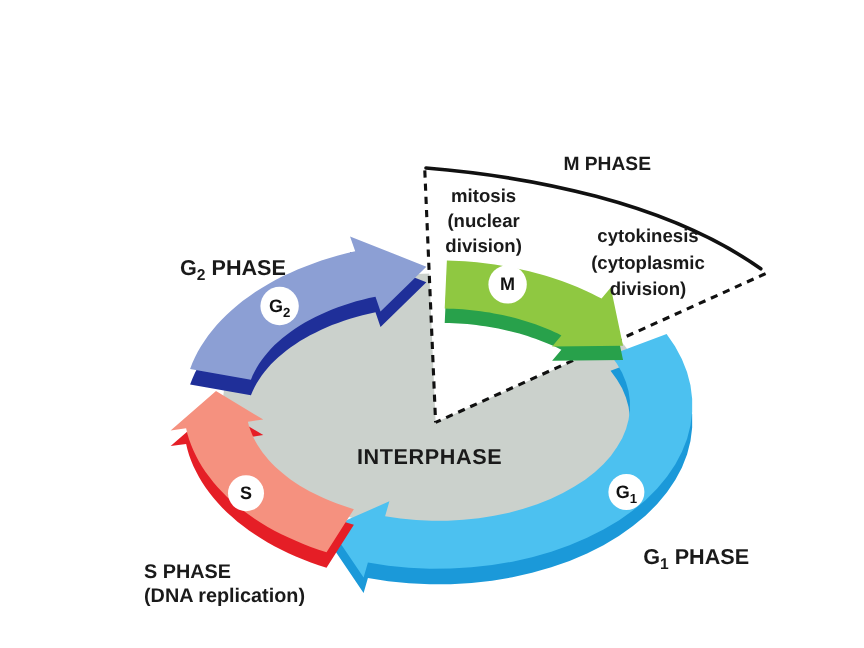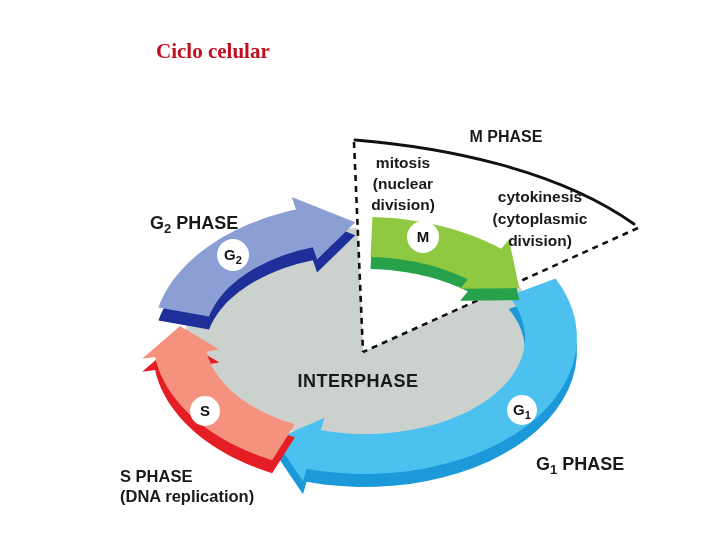--- a/index.html
+++ b/index.html
@@ -9,21 +9,20 @@
          font-family:"Liberation Serif", serif;font-weight:bold;font-size:21px;line-height:26px;}
   svg text{font-family:"Liberation Sans", sans-serif;}
   .lbl{font-weight:bold;fill:#1a1a1a;}
   .badge-txt{font-weight:bold;fill:#111111;}
 </style>
 </head>
 <body>
 
 <div class="slide">
 
-  <div class="slide-title" style="color: rgb(192, 16, 32);">Ciclo celular</div>
 
   <svg width="720" height="540" viewBox="0 0 720 540">
 
     <ellipse cx="362" cy="334" rx="176" ry="106" fill="#cbd1cc"></ellipse>
 
     <polygon points="363,352 354,138 650,138 650,205 640,228" fill="#ffffff"></polygon>
 
     <line x1="354" y1="142" x2="363" y2="352" stroke-width="2.6" fill="none" stroke-dasharray="6 5" stroke="#111111"></line>
     <line x1="638" y1="228" x2="363" y2="352" stroke-width="2.6" fill="none" stroke-dasharray="6 5" stroke="#111111"></line>
 

